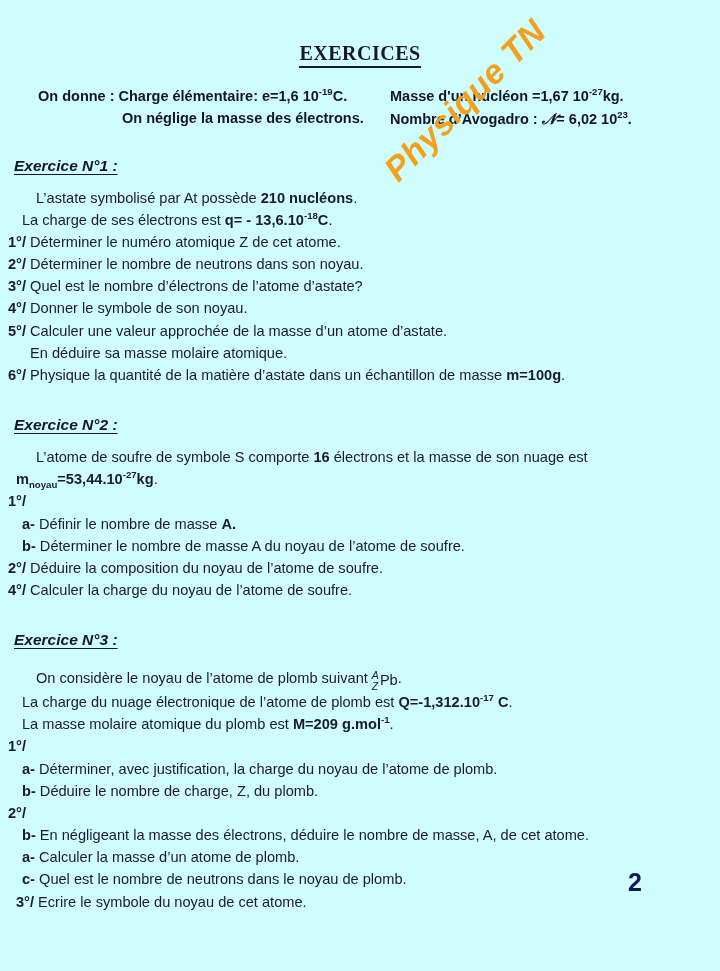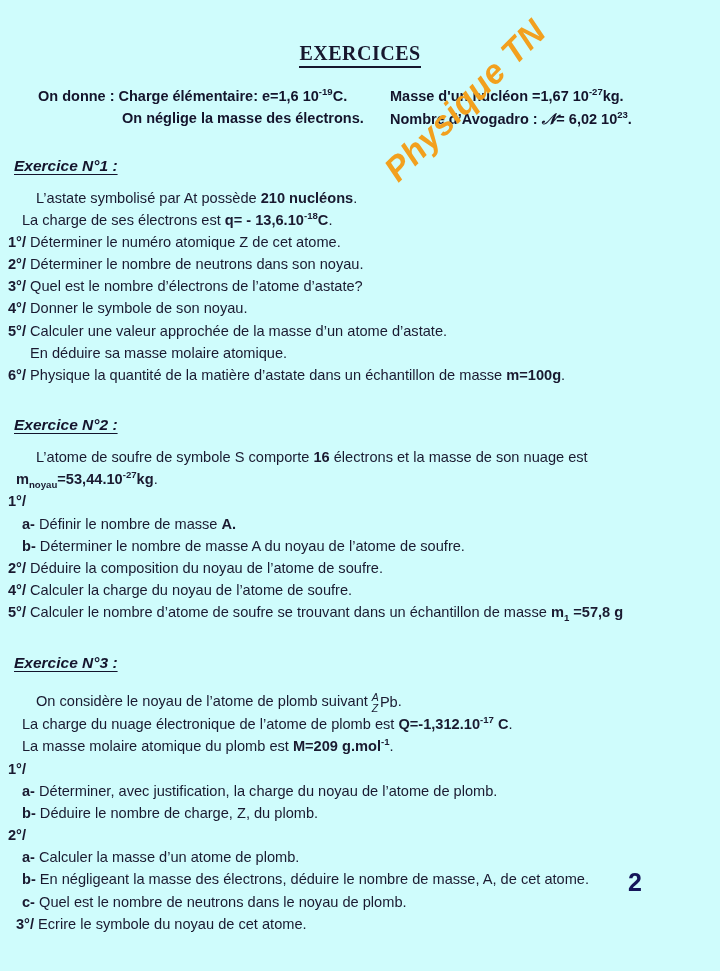--- a/index.html
+++ b/index.html
@@ -183,36 +183,35 @@
       </div>
       <div class="ex-head ex2">Exercice N°2 :</div>
       <div class="ex-body">
         <div class="ln i1"><span>L’atome de soufre de symbole S comporte </span><span style="font-weight: bold;">16</span><span> électrons et la masse de son nuage est</span></div>
         <div class="ln i4"><span style="font-weight: bold;">m</span><sub style="font-weight: bold;">noyau</sub><span style="font-weight: bold;">=53,44.10</span><sup style="font-weight: bold;">-27</sup><span style="font-weight: bold;">kg</span><span>.</span></div>
         <div class="ln "><span style="font-weight: bold;">1°/</span></div>
         <div class="ln i2"><span style="font-weight: bold;">a-</span><span> Définir le nombre de masse </span><span style="font-weight: bold;">A.</span></div>
         <div class="ln i2"><span style="font-weight: bold;">b-</span><span> Déterminer le nombre de masse A du noyau de l’atome de soufre.</span></div>
         <div class="ln "><span style="font-weight: bold;">2°/</span><span> Déduire la composition du noyau de l’atome de soufre.</span></div>
         <div class="ln "><span style="font-weight: bold;">4°/</span><span> Calculer la charge du noyau de l’atome de soufre.</span></div>
-        <div class="ln "><span style="font-weight: bold;">5°/</span><span> Calculer le nombre d’atome de soufre se trouvant dans un échantillon de masse </span><span style="font-weight: bold;">m</span><sub style="font-weight: bold;">1</sub><span style="font-weight: bold;"> =57,8 g</span></div>
       </div>
       <div class="ex-head ex3">Exercice N°3 :</div>
       <div class="ex-body ex3-body">
         <div class="ln i1"><span>On considère le noyau de l’atome de plomb suivant </span><span class="nuclide"><span class="az">
               <span style="font-style: italic;">A</span>
               <span style="font-style: italic;">Z</span>
             </span><span class="sym">Pb</span></span><span>.</span></div>
         <div class="ln i2"><span>La charge du nuage électronique de l’atome de plomb est </span><span style="font-weight: bold;">Q=-1,312.10</span><sup style="font-weight: bold;">-17</sup><span style="font-weight: bold;"> C</span><span>.</span></div>
         <div class="ln i2"><span>La masse molaire atomique du plomb est </span><span style="font-weight: bold;">M=209 g.mol</span><sup style="font-weight: bold;">-1</sup><span>.</span></div>
         <div class="ln "><span style="font-weight: bold;">1°/</span></div>
         <div class="ln i2"><span style="font-weight: bold;">a-</span><span> Déterminer, avec justification, la charge du noyau de l’atome de plomb.</span></div>
         <div class="ln i2"><span style="font-weight: bold;">b-</span><span> Déduire le nombre de charge, Z, du plomb.</span></div>
         <div class="ln "><span style="font-weight: bold;">2°/</span></div>
+        <div class="ln i2"><span style="font-weight: bold;">b-</span><span>  En négligeant la masse des électrons, déduire le nombre de masse, A, de cet atome.</span></div>
         <div class="ln i2"><span style="font-weight: bold;">a-</span><span> Calculer la masse d’un atome de plomb.</span></div>
-        <div class="ln i2"><span style="font-weight: bold;">b-</span><span>  En négligeant la masse des électrons, déduire le nombre de masse, A, de cet atome.</span></div>
         <div class="ln i2"><span style="font-weight: bold;">c-</span><span> Quel est le nombre de neutrons dans le noyau de plomb.</span></div>
         <div class="ln i4"><span style="font-weight: bold;">3°/</span><span> Ecrire le symbole du noyau de cet atome.</span></div>
       </div>
     </div>
 
   <div class="watermark">Physique TN</div>
 
   <div class="page-number">2</div>
 
 </div>

